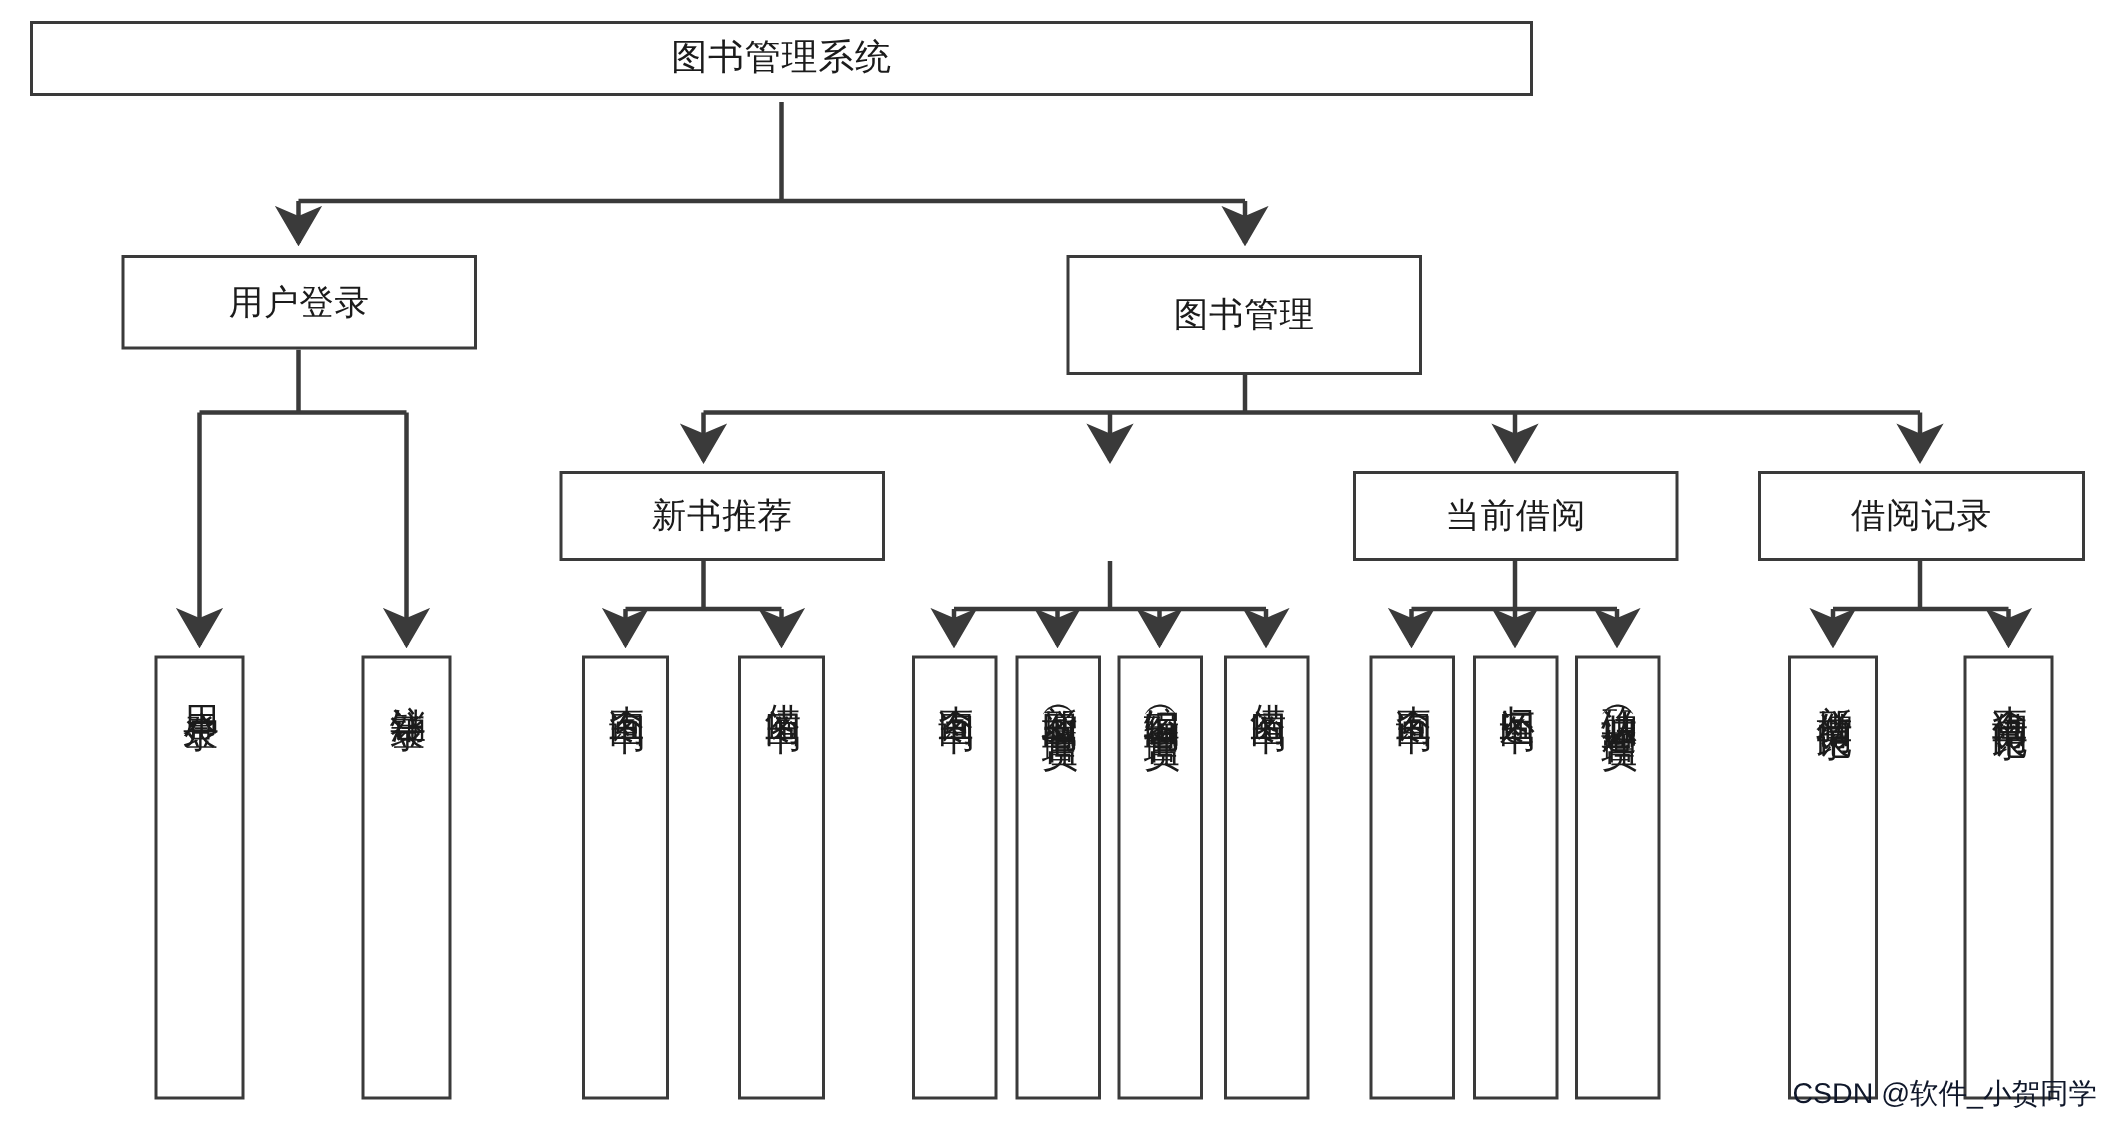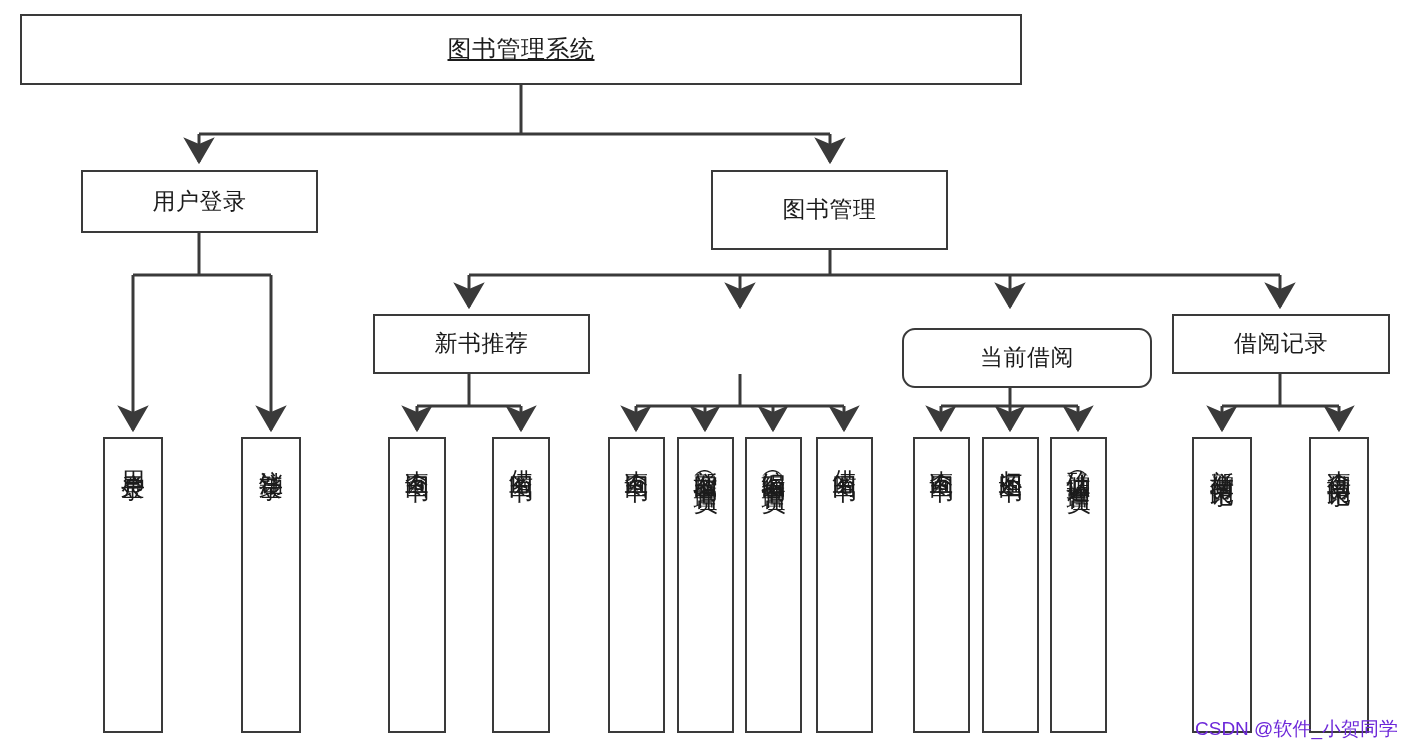--- a/index.html
+++ b/index.html
@@ -60,21 +60,21 @@
     writing-mode: vertical-rl;
     text-orientation: upright;
     font-size: 24px;
     line-height: 1.0;
     letter-spacing: 3px;
     -webkit-text-orientation: upright;
   }
   .watermark {
     position: absolute;
     font-size: 19px;
-    color: #6d28d9;
+    color: #0f172a;
     white-space: nowrap;
     z-index: 3;
     pointer-events: none;
   }
 </style>
 </head>
 <body>
 
 <div id="canvas">
 
@@ -121,38 +121,38 @@
       <path d="M 1010 406 L 1010 430" marker-end="url(#arrow)"></path>
       <path d="M 1078 406 L 1078 430" marker-end="url(#arrow)"></path>
 
       <path d="M 1280 374 L 1280 406"></path>
       <path d="M 1222 406 L 1339 406"></path>
       <path d="M 1222 406 L 1222 430" marker-end="url(#arrow)"></path>
       <path d="M 1339 406 L 1339 430" marker-end="url(#arrow)"></path>
     </g>
   </svg>
 
-  <div class="node h" id="n-root" style="left:20px; top:14px; width:1002px; height:71px;text-decoration:underline;">
+  <div class="node h" id="n-root" style="left:20px; top:14px; width:1002px; height:50px;">
     <span class="lbl">图书管理系统</span>
   </div>
 
   <div class="node h" style="left:81px; top:170px; width:237px; height:63px;">
     <span class="lbl">用户登录</span>
   </div>
 
   <div class="node h" style="left:711px; top:170px; width:237px; height:80px;">
     <span class="lbl">图书管理</span>
   </div>
 
   <div class="node h" style="left:361px; top:314px; width:217px; height:60px;margin-left:12px;">
     <span class="lbl">新书推荐</span>
   </div>
 
 
-  <div class="node h" style="left:902px; top:328px; width:250px; height:60px;border-radius:13px;">
+  <div class="node h" style="left:902px; top:314px; width:217px; height:60px;">
     <span class="lbl">当前借阅</span>
   </div>
 
   <div class="node h" style="left:1172px; top:314px; width:218px; height:60px;">
     <span class="lbl">借阅记录</span>
   </div>
 
   <div class="node v" style="left:103px; top:437px; width:60px; height:296px;">
     <span class="lbl">用户登录</span>
   </div>

